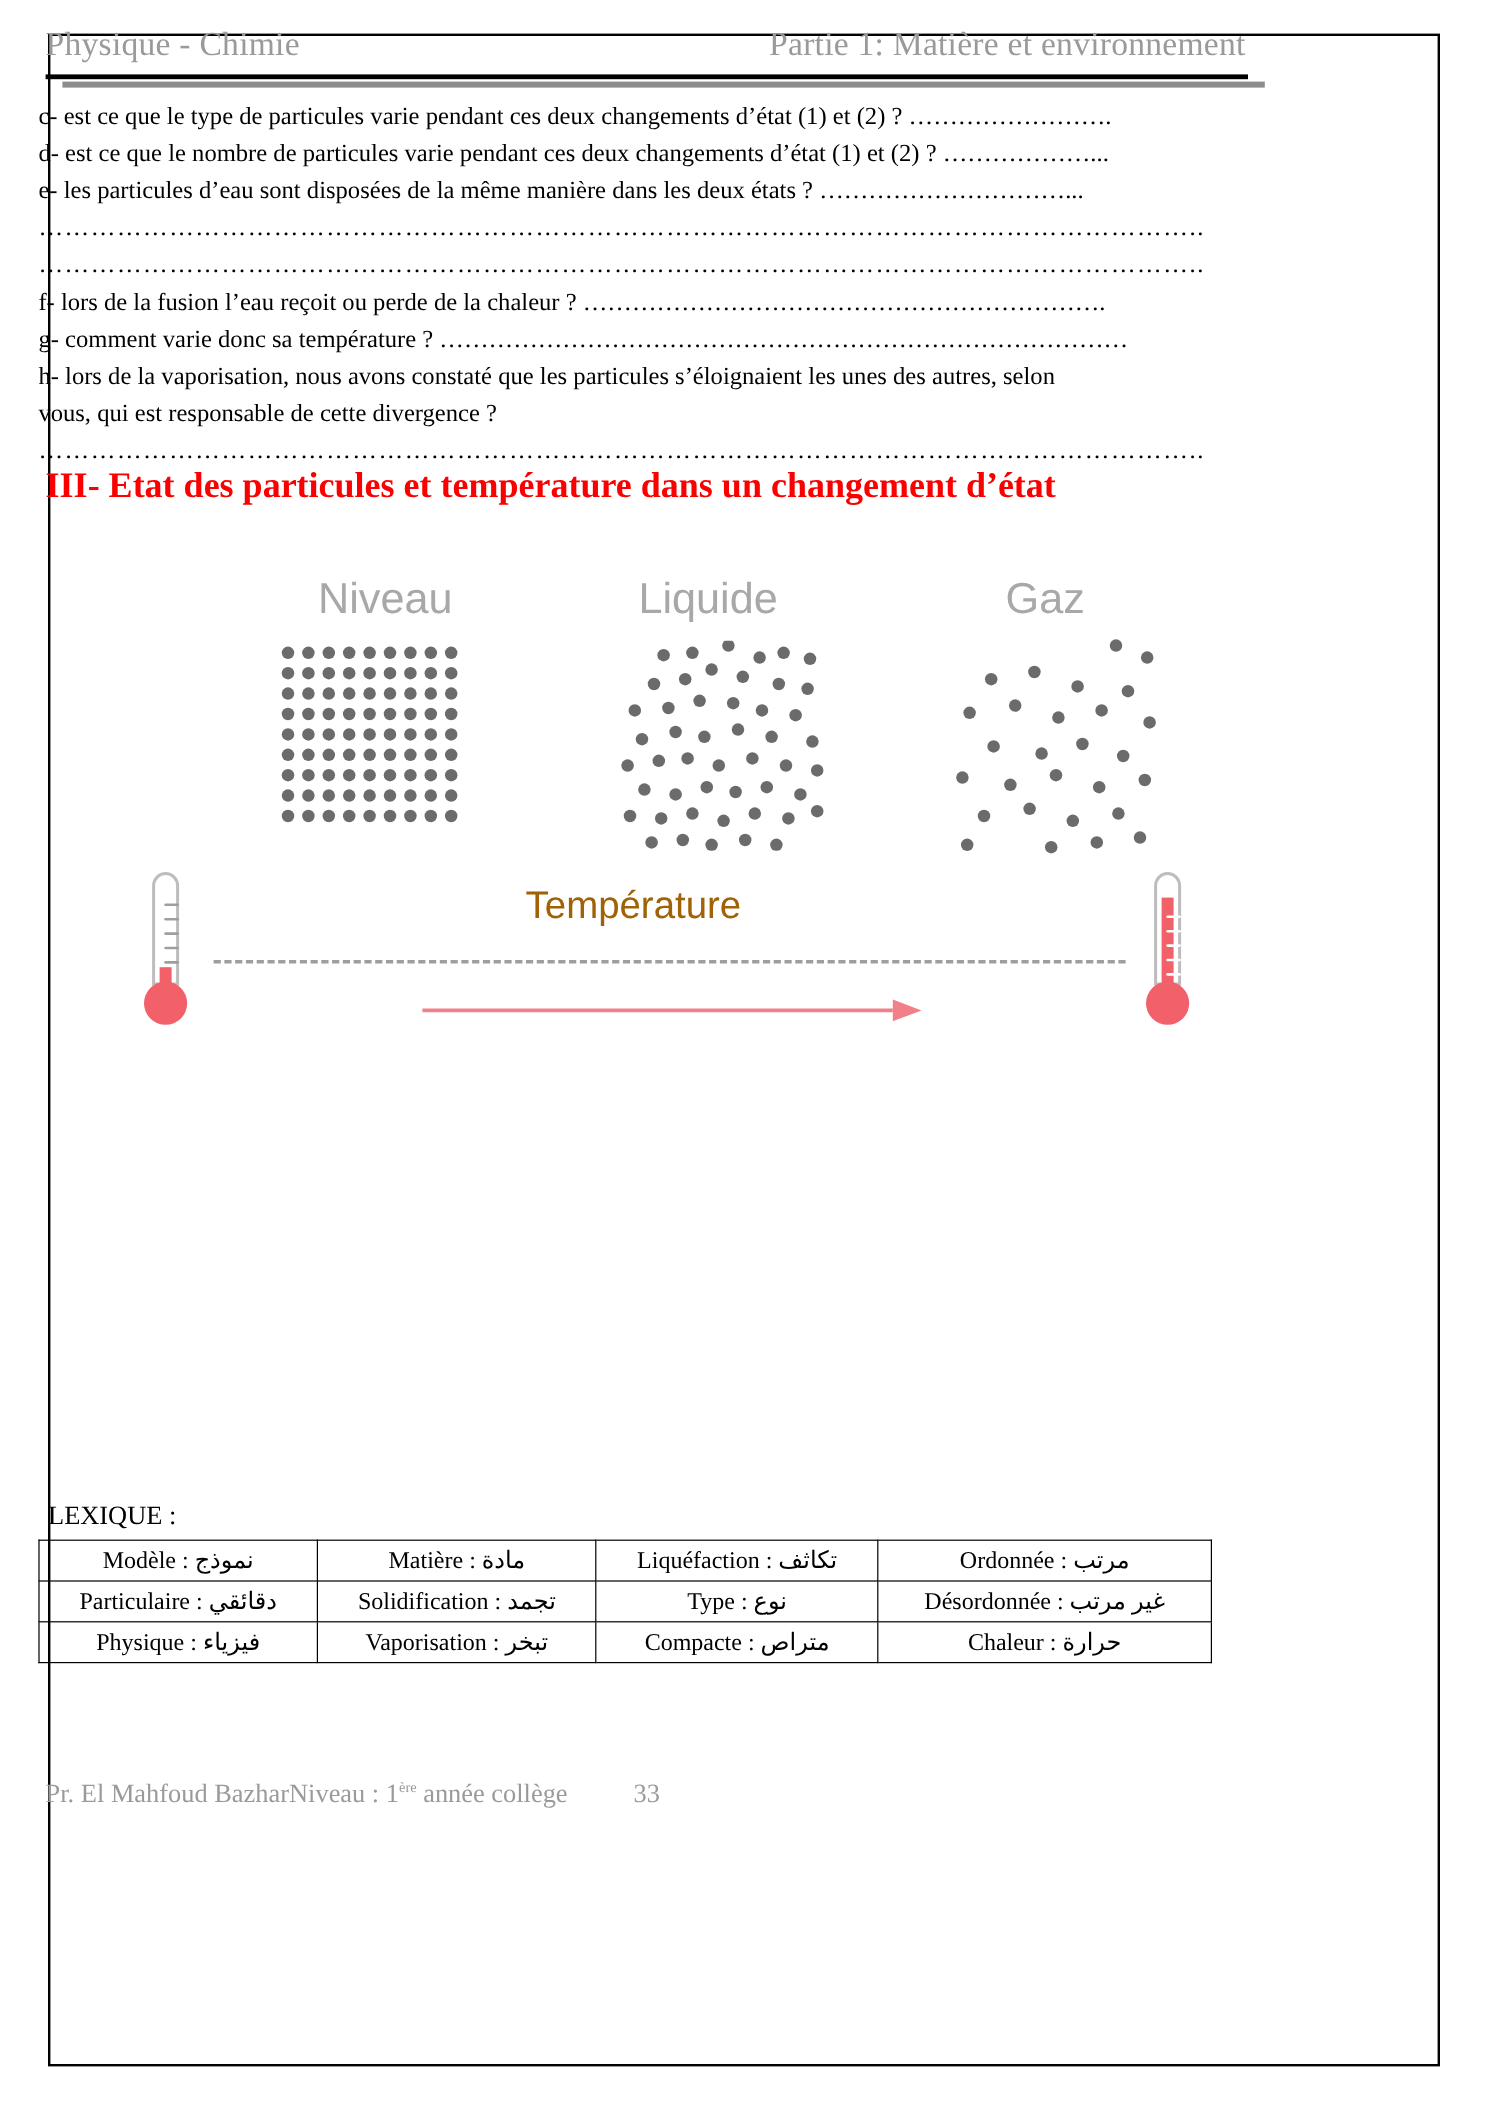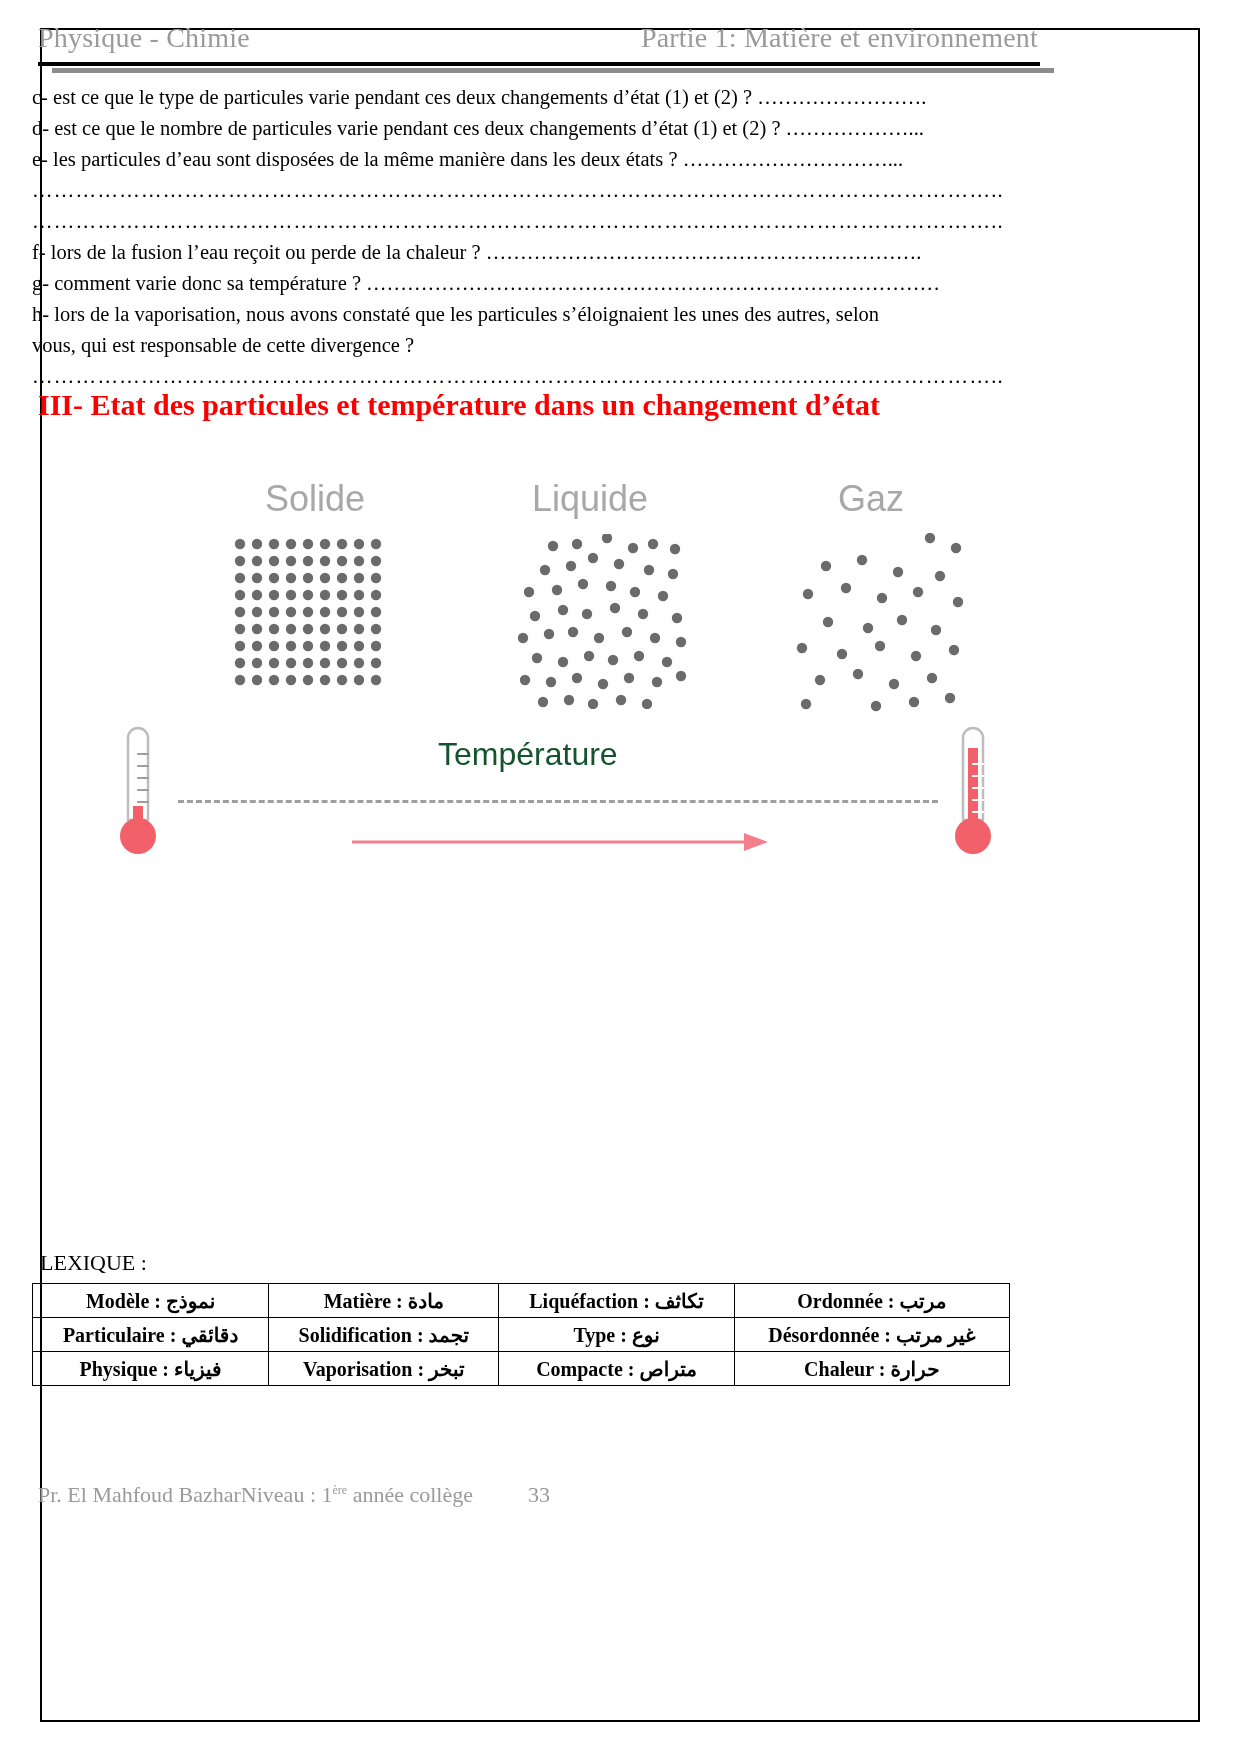--- a/index.html
+++ b/index.html
@@ -114,21 +114,21 @@
   }
   .particle-box {
     position: absolute;
   }
   .particle-box svg { display: block; }
 
   .temp-label {
     position: absolute;
     font-family: "Liberation Sans", sans-serif;
     font-size: 32px;
-    color: #14532d;
+    color: #a16207;
     white-space: nowrap;
   }
   .dashed-line {
     position: absolute;
     border-top: 3px dashed #9e9e9e;
   }
   .thermo { position: absolute; }
   .thermo svg { display: block; }
   .arrow { position: absolute; }
   .arrow svg { display: block; }
@@ -142,21 +142,20 @@
     font-family: "Liberation Serif", serif;
   }
   table.lexique {
     position: absolute;
     left: 32px;
     top: 1283px;
     width: 978px;
     border-collapse: collapse;
     font-family: "Liberation Serif", serif;
     font-size: 20px;
-    font-weight: bold;
   }
   table.lexique td {
     border: 1.5px solid #000;
     text-align: center;
     padding: 2px 8px;
     height: 29px;
     white-space: nowrap;
   }
   table.lexique td .ar {
     font-size: 20px;
@@ -200,21 +199,21 @@
   <div class="q-line">g- comment varie donc sa température ? …………………………………………………………………………</div>
   <div class="q-wrap">h- lors de la vaporisation, nous avons constaté que les particules s’éloignaient les unes des autres, selon</div>
   <div class="q-wrap">vous, qui est responsable de cette divergence ?</div>
   <div class="dots-only">……………………………………………………………………………………………………………………..</div>
 </div>
 
 <div class="section-heading">III- Etat des particules et température dans un changement d’état</div>
 
 <div class="figure">
 
-  <div class="state-label" style="left:245px; top:42px;">Solide</div>
+  <div class="state-label" style="left:245px; top:42px;">Niveau</div>
   <div class="state-label" style="left:512px; top:42px;">Liquide</div>
   <div class="state-label" style="left:818px; top:42px;">Gaz</div>
 
   <div class="particle-box" style="left:212px; top:100px;">
     <svg width="160" height="160" viewBox="0 0 160 160">
       <g fill="#6b6b6b">
         <circle cx="8" cy="8" r="5.2"></circle>
           <circle cx="25" cy="8" r="5.2"></circle>
           <circle cx="42" cy="8" r="5.2"></circle>
           <circle cx="59" cy="8" r="5.2"></circle>

